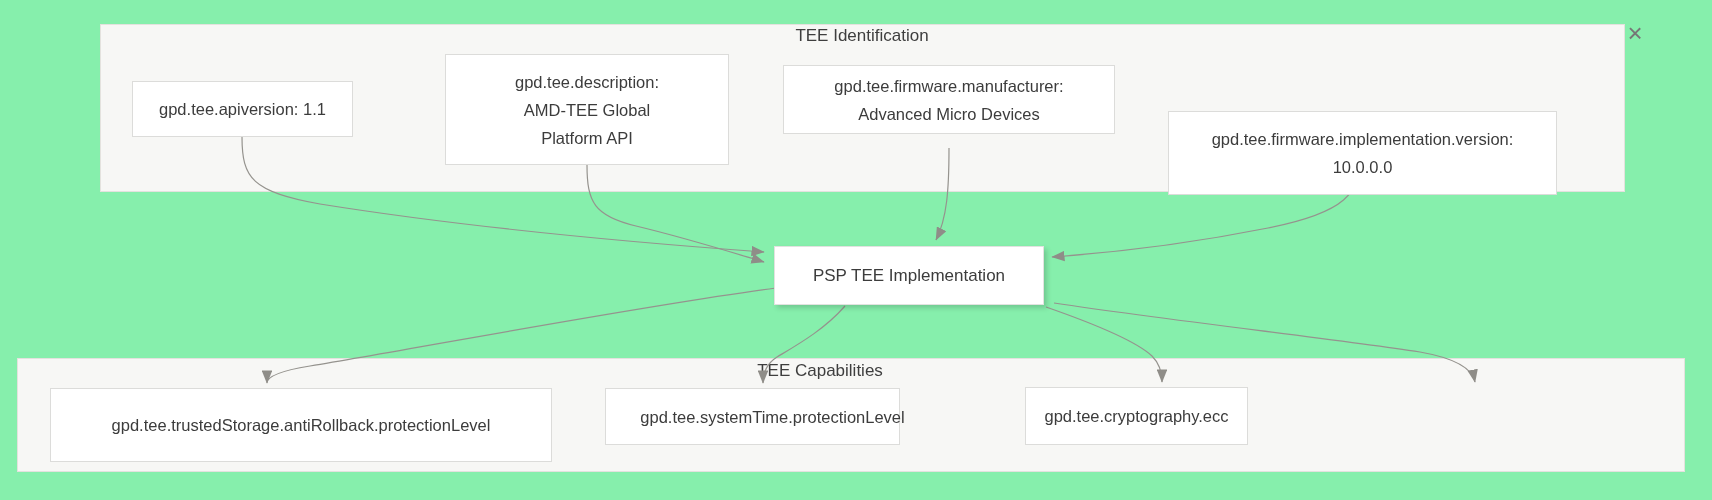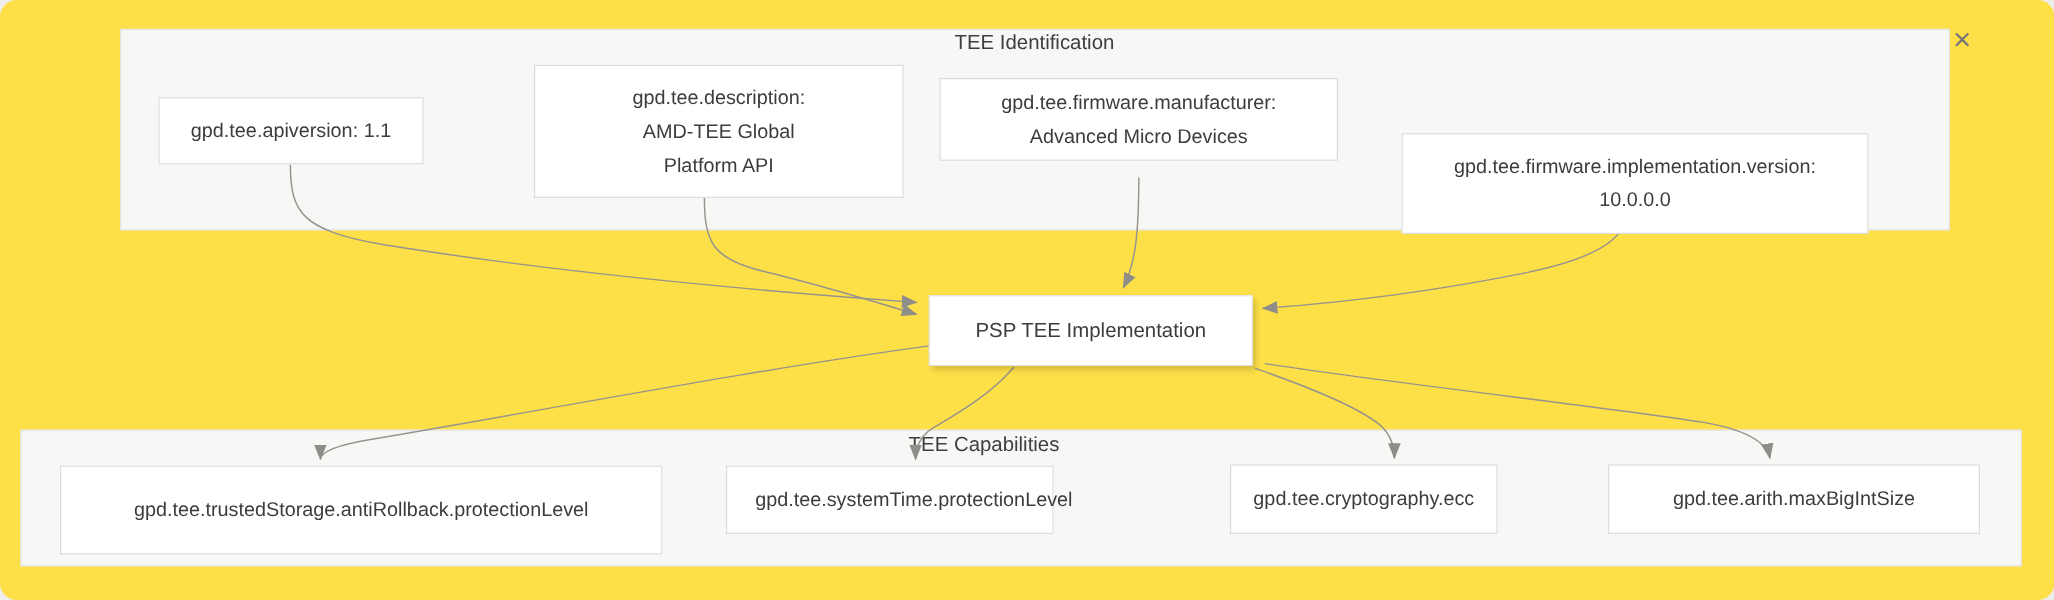--- a/index.html
+++ b/index.html
@@ -5,24 +5,23 @@
   html, body {
     margin: 0;
     padding: 0;
     background: #efedeb;
     font-family: "Liberation Sans", sans-serif;
   }
   .canvas {
     position: relative;
     width: 1712px;
     height: 500px;
-    background: #fde047;
+    background: #86efac;
     overflow: hidden;
     color: #3c3c3c;
-    border-radius: 14px;
   }
   .group {
     position: absolute;
     background: #f7f7f5;
     border: 1px solid #e4e2de;
     box-sizing: border-box;
   }
   .group-title {
     position: absolute;
     transform: translateX(-50%);
@@ -99,30 +98,29 @@
       <path d="M 949 148 C 949 190, 947 218, 936 240" marker-end="url(#arrow)"></path>
       <path d="M 1362 151 C 1362 194, 1344 213, 1268 228 C 1188 244, 1108 253, 1052 257" marker-end="url(#arrow)"></path>
       <path d="M 776 288 C 640 306, 430 346, 310 366 Q 267 373, 267 383" marker-end="url(#arrow)"></path>
       <path d="M 845 306 C 824 330, 797 345, 777 357 Q 763 366, 763 383" marker-end="url(#arrow)"></path>
       <path d="M 1046 307 C 1092 323, 1136 341, 1152 356 Q 1162 366, 1162 382" marker-end="url(#arrow)"></path>
       <path d="M 1054 303 C 1180 322, 1330 338, 1420 352 Q 1471 361, 1475 382" marker-end="url(#arrow)"></path>
     </g>
   </svg>
 
   <div class="node" style="left:132px; top:81px; width:221px; height:56px;">gpd.tee.apiversion: 1.1</div>
-  <div class="node" style="left:445px; top:54px; width:308px; height:111px;">gpd.tee.description:
+  <div class="node" style="left:445px; top:54px; width:284px; height:111px;">gpd.tee.description:
 AMD-TEE Global
 Platform API</div>
   <div class="node" style="left:783px; top:65px; width:332px; height:69px;">gpd.tee.firmware.manufacturer:
 Advanced Micro Devices</div>
   <div class="node" style="left:1168px; top:67px; width:389px; height:84px;margin-top:44px;">gpd.tee.firmware.implementation.version:
 10.0.0.0</div>
 
   <div class="node central" style="left:774px; top:246px; width:270px; height:59px;">PSP TEE Implementation</div>
 
   <div class="node" style="left:50px; top:388px; width:502px; height:74px;">gpd.tee.trustedStorage.antiRollback.protectionLevel</div>
-  <div class="node" style="left:605px; top:388px; width:273px; height:57px;padding-left:40px;">gpd.tee.systemTime.protectionLevel</div>
+  <div class="node" style="left:605px; top:388px; width:295px; height:57px;padding-left:40px;">gpd.tee.systemTime.protectionLevel</div>
   <div class="node" style="left:1025px; top:387px; width:223px; height:58px;">gpd.tee.cryptography.ecc</div>
-  <div class="node" style="left:1340px; top:387px; width:310px; height:58px;">gpd.tee.arith.maxBigIntSize</div>
 
   <div class="close-btn">×</div>
 
 </div>
 
 </body></html>

